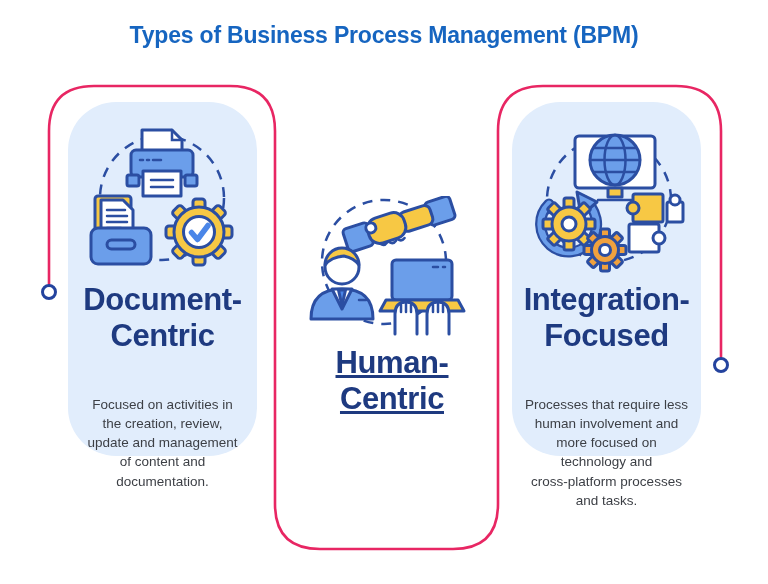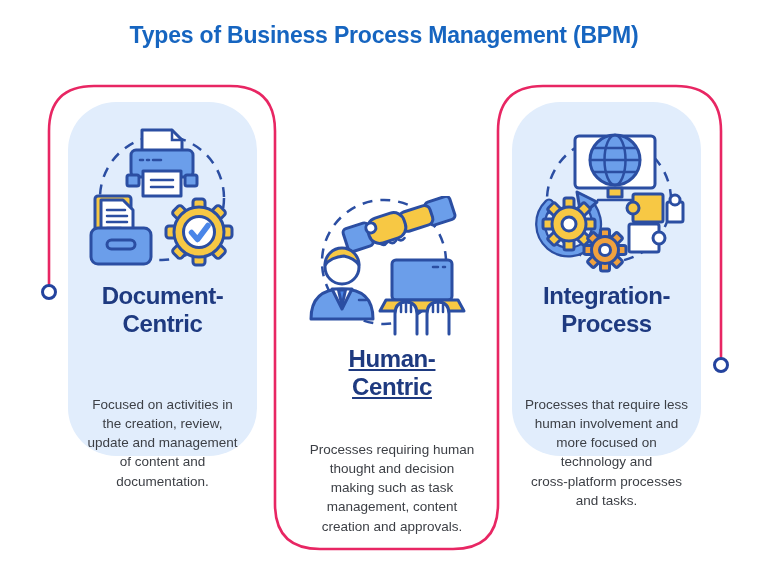--- a/index.html
+++ b/index.html
@@ -16,21 +16,21 @@
   .connector{position:absolute;left:0;top:0;pointer-events:none;}
   .connector .rail{fill:none;stroke:var(--accent_pink);stroke-width:2.6;}
   .connector .node{fill:#fff;stroke:#24439E;stroke-width:3;}
   .card{position:absolute;width:189px;height:354px;top:102px;border-radius:48px;
     background:var(--card_bg);}
   .card.middle{left:287px;width:210px;height:448px;background:transparent;border-radius:0;}
   .card.left{left:68px;}
   .card.right{left:512px;}
   .cluster{position:absolute;}
   .card h2{position:absolute;left:0;right:0;text-align:center;white-space:pre-line;
-    color:var(--heading_navy);font-size:24px;font-weight:700;line-height:1.15;letter-spacing:-0.4px;}
+    color:var(--heading_navy);font-size:31px;font-weight:700;line-height:1.15;letter-spacing:-0.4px;}
   .card.left h2,.card.right h2{top:180px;}
   .card.middle h2{top:243px;text-decoration:underline;}
   .card p{position:absolute;left:8px;right:8px;text-align:center;white-space:pre-line;
     color:var(--body_gray);font-size:13.5px;line-height:1.42;font-weight:400;}
   .card.left p,.card.right p{top:249px;margin-top:44px;}
   .card.middle p{top:338px;}
   
   .o{stroke:var(--icon_navy);stroke-width:3;stroke-linejoin:round;stroke-linecap:round;}
   .ln{stroke:var(--icon_navy);stroke-width:2.5;fill:none;stroke-linecap:round;}
   .fw{fill:#fff}.fb{fill:var(--icon_blue)}.fy{fill:var(--icon_yellow)}
@@ -122,25 +122,20 @@
         <rect class="fb o" x="-30" y="-30" width="60" height="40" rx="4"></rect>
         <path class="ln" d="M 11 -23 h 5 M 21 -23 h 2"></path>
         <path class="fy o" d="M -36 10 L 36 10 L 42 21 L -42 21 Z"></path>
         <path class="fw o" d="M -27 44 L -27 24 Q -27 12 -16 12 Q -5 12 -5 24 L -5 44"></path>
         <path class="fw o" d="M 5 44 L 5 24 Q 5 12 16 12 Q 27 12 27 24 L 27 44"></path>
         <path class="ln" d="M -21 15 V 22 M -16 14 V 22 M -11 15 V 22 M 11 15 V 22 M 16 14 V 22 M 21 15 V 22"></path>
       </g>
     </svg>
     <h2>Human-
 Centric</h2>
-    <p>Processes requiring human
-thought and decision
-making such as task
-management, content
-creation and approvals.</p>
   </div>
 
   <div class="card right">
     <svg class="cluster" style="left:13px;top:28px" width="170" height="158" viewBox="0 0 170 158">
       <circle class="dash" cx="84" cy="70" r="62"></circle>
       <g transform="translate(90,34)">
         <rect class="fw o" x="-40" y="-28" width="80" height="52" rx="4"></rect>
         <circle class="fb o" cx="0" cy="-4" r="25"></circle>
         <ellipse class="fn ln" cx="0" cy="-4" rx="10.5" ry="25"></ellipse>
         <path class="ln" d="M -25 -4 H 25 M -21.5 -16 H 21.5 M -21.5 8 H 21.5"></path>
@@ -177,21 +172,21 @@
       <g transform="translate(128,96)">
         <rect class="fw o" x="-24" y="-2" width="30" height="28" rx="2"></rect>
         <circle class="fw o" cx="6" cy="12" r="6"></circle>
         <rect class="fy o" x="-20" y="-32" width="30" height="28" rx="2"></rect>
         <circle class="fy o" cx="-20" cy="-18" r="6"></circle>
         <rect class="fw o" x="14" y="-24" width="16" height="20" rx="2"></rect>
         <circle class="fw o" cx="22" cy="-26" r="5"></circle>
       </g>
     </svg>
     <h2>Integration-
-Process</h2>
+Focused</h2>
     <p>Processes that require less
 human involvement and
 more focused on
 technology and
 cross-platform processes
 and tasks.</p>
   </div>
 
 </div>
 

